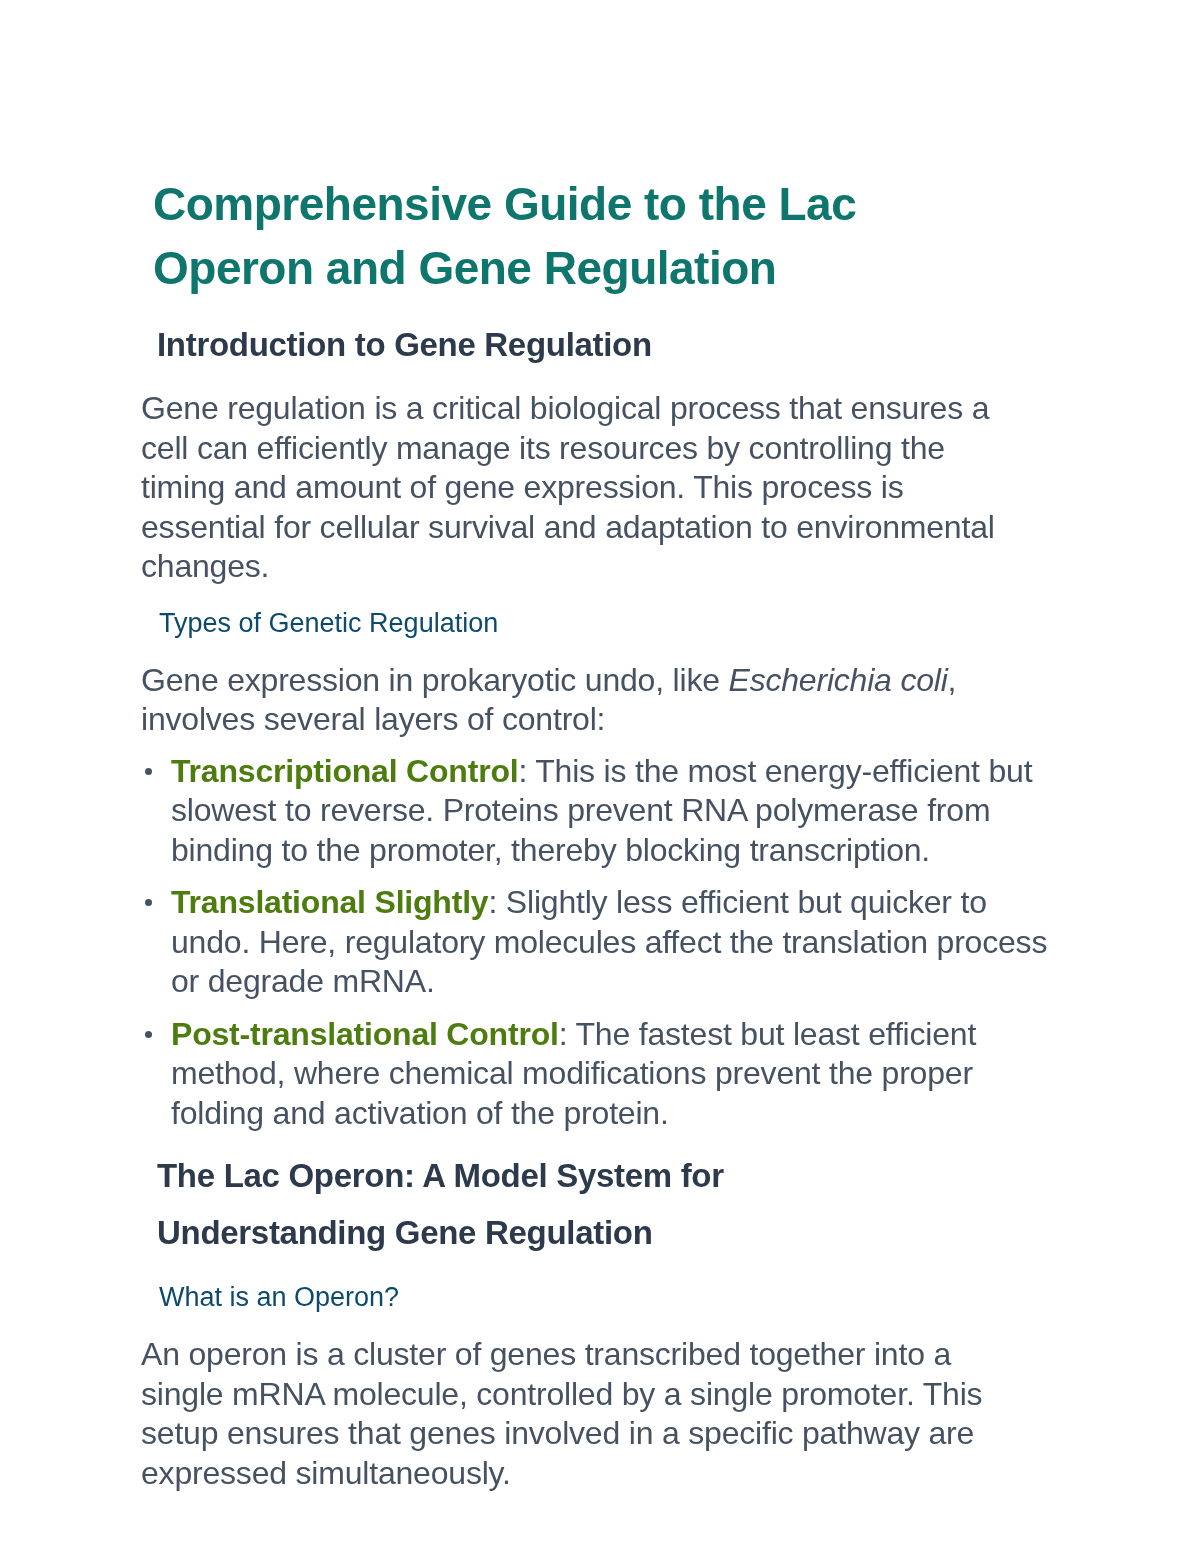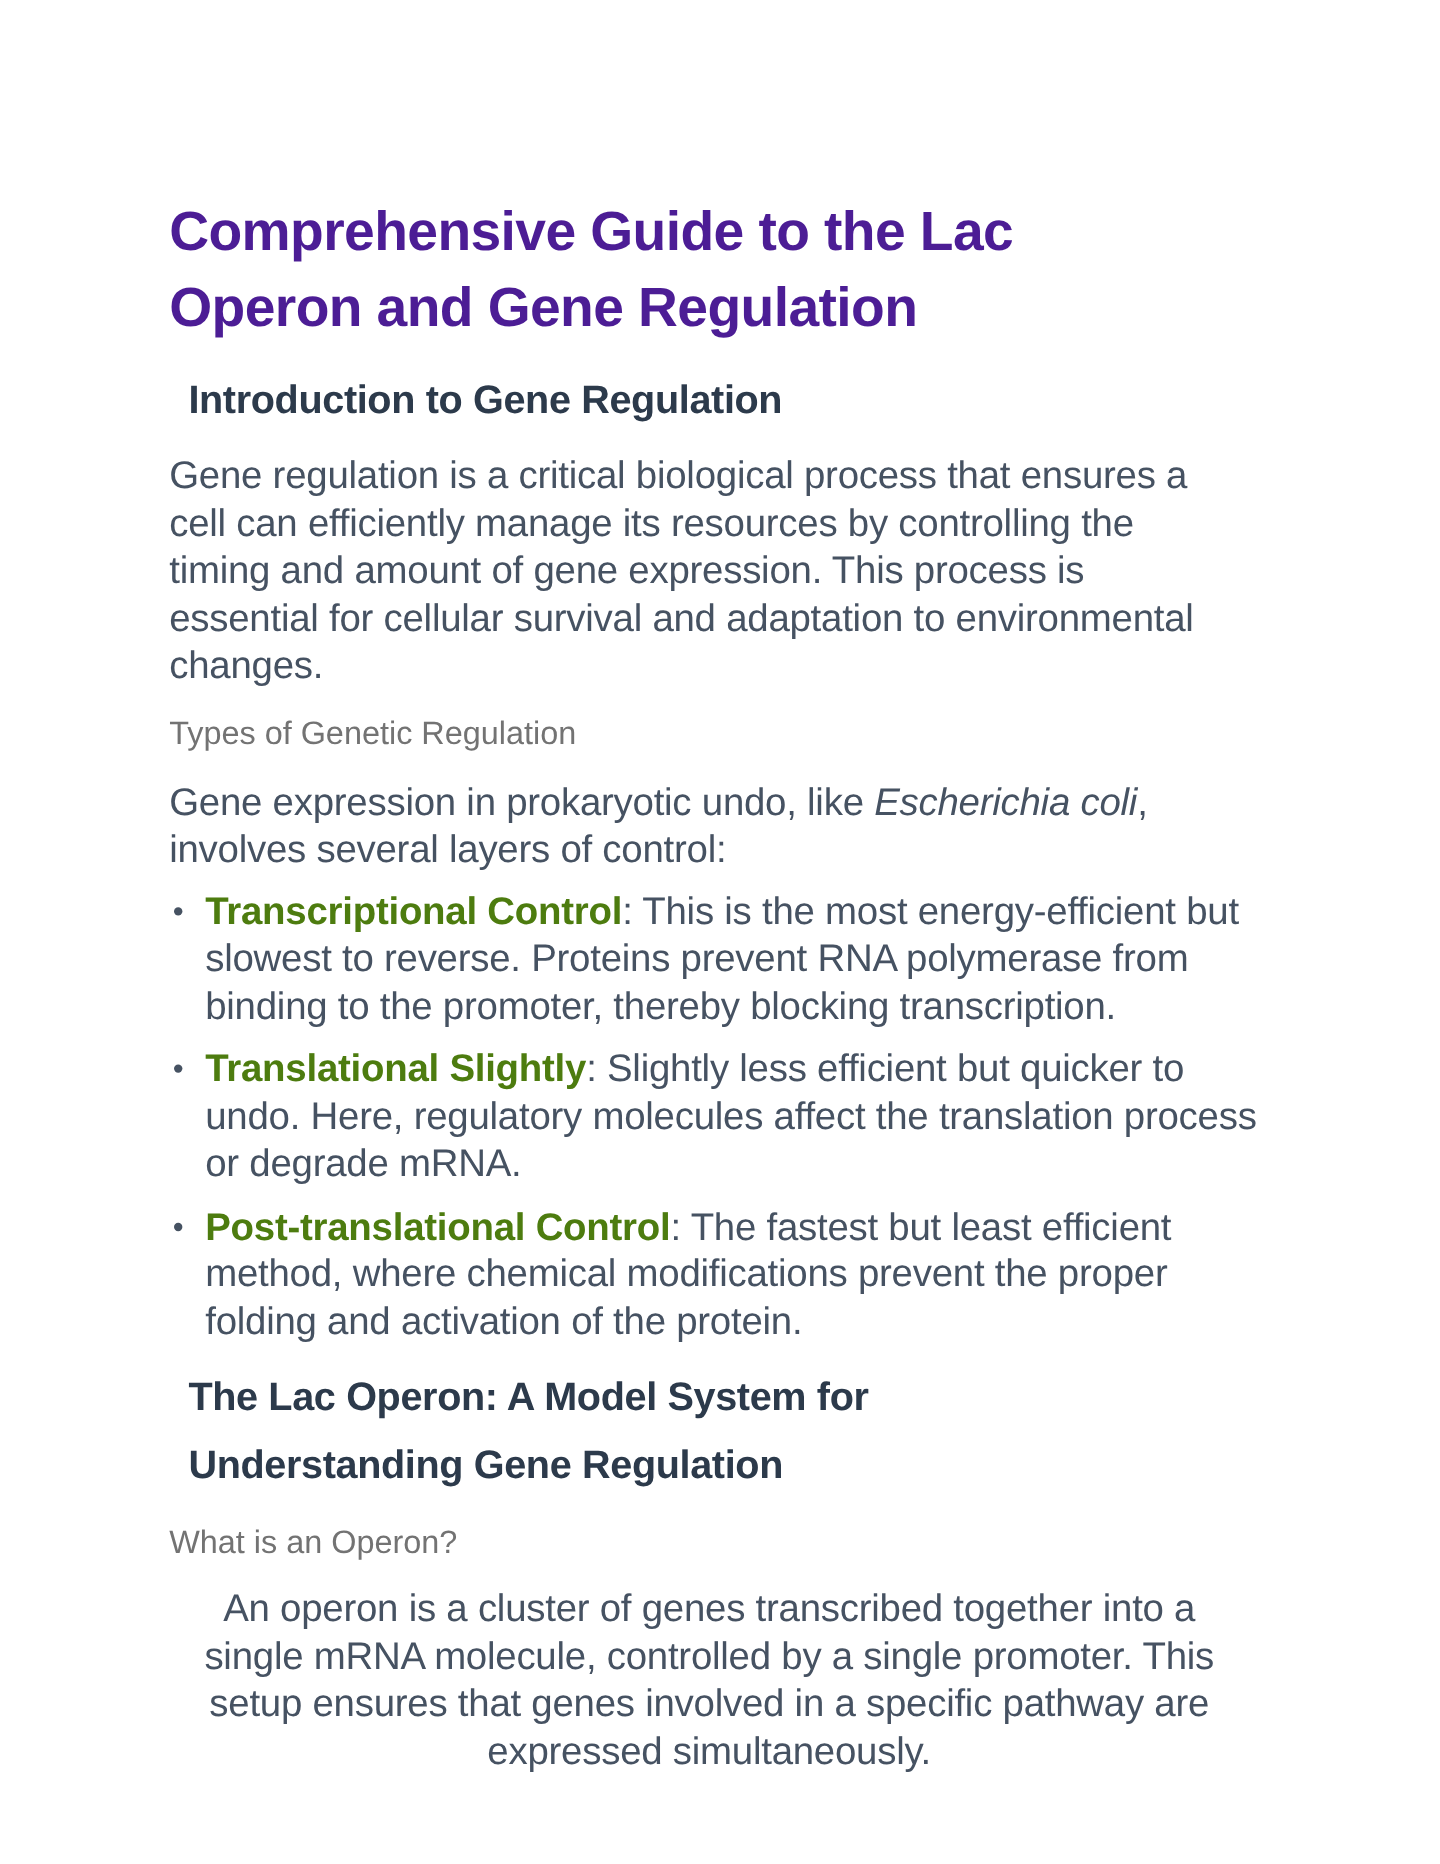--- a/index.html
+++ b/index.html
@@ -1,21 +1,21 @@
 <!DOCTYPE html>
 <html><head>
 <meta charset="utf-8">
 <style>
   html, body { margin: 0; padding: 0; background: #ffffff; }
   body { width: 1200px; height: 1553px; position: relative; overflow: hidden;
          font-family: "Liberation Sans", "DejaVu Sans", sans-serif; }
   .page { position: absolute; left: 141px; top: 160px; width: 920px; }
-  h1 { margin: 0; font-size: 46px; line-height: 64px; font-weight: 700; color: #4c1d95; letter-spacing: -0.5px; }
+  h1 { margin: 12px; font-size: 46px; line-height: 64px; font-weight: 700; color: #0f766e; letter-spacing: -0.5px; }
   h2 { margin: 16px; font-size: 33px; line-height: 57px; font-weight: 700; color: #2c3a4b; letter-spacing: -0.3px; }
-  h3 { margin: 0; font-size: 27px; line-height: 40px; font-weight: 400; color: #737373; }
+  h3 { margin: 18px; font-size: 27px; line-height: 40px; font-weight: 400; color: #0c4a6e; }
   p, li { font-size: 32px; line-height: 39.5px; color: #465262; letter-spacing: -0.2px; }
   p { margin: 0; }
   ul { margin: 0; padding: 0 0 0 30px; list-style: none; }
   li { position: relative; margin: 0 0 13px 0; }
   li::before { content: ""; position: absolute; left: -26px; top: 16px; width: 7px; height: 7px; border-radius: 50%; background: #465262; }
   b { font-weight: 700; color: #4d7c0f; }
   i { font-style: italic; }
 </style>
 </head>
 <body>
@@ -36,14 +36,14 @@
   <ul style="margin-top:12px; width:880px;">
     <li><b>Transcriptional Control</b><span>: This is the most energy-efficient but slowest to reverse. Proteins prevent RNA polymerase from binding to the promoter, thereby blocking transcription.</span></li>
     <li><b>Translational Slightly</b><span>: Slightly less efficient but quicker to undo. Here, regulatory molecules affect the translation process or degrade mRNA.</span></li>
     <li><b>Post-translational Control</b><span>: The fastest but least efficient method, where chemical modifications prevent the proper folding and activation of the protein.</span></li>
   </ul>
 
   <h2 style="margin-top:14px; width:720px;">The Lac Operon: A Model System for Understanding Gene Regulation</h2>
 
   <h3 style="margin-top:14px;">What is an Operon?</h3>
 
-  <p style="margin-top:16px; width:900px;text-align:center;">An operon is a cluster of genes transcribed together into a single mRNA molecule, controlled by a single promoter. This setup ensures that genes involved in a specific pathway are expressed simultaneously.</p>
+  <p style="margin-top:16px; width:900px;">An operon is a cluster of genes transcribed together into a single mRNA molecule, controlled by a single promoter. This setup ensures that genes involved in a specific pathway are expressed simultaneously.</p>
 </div>
 
 </body></html>

